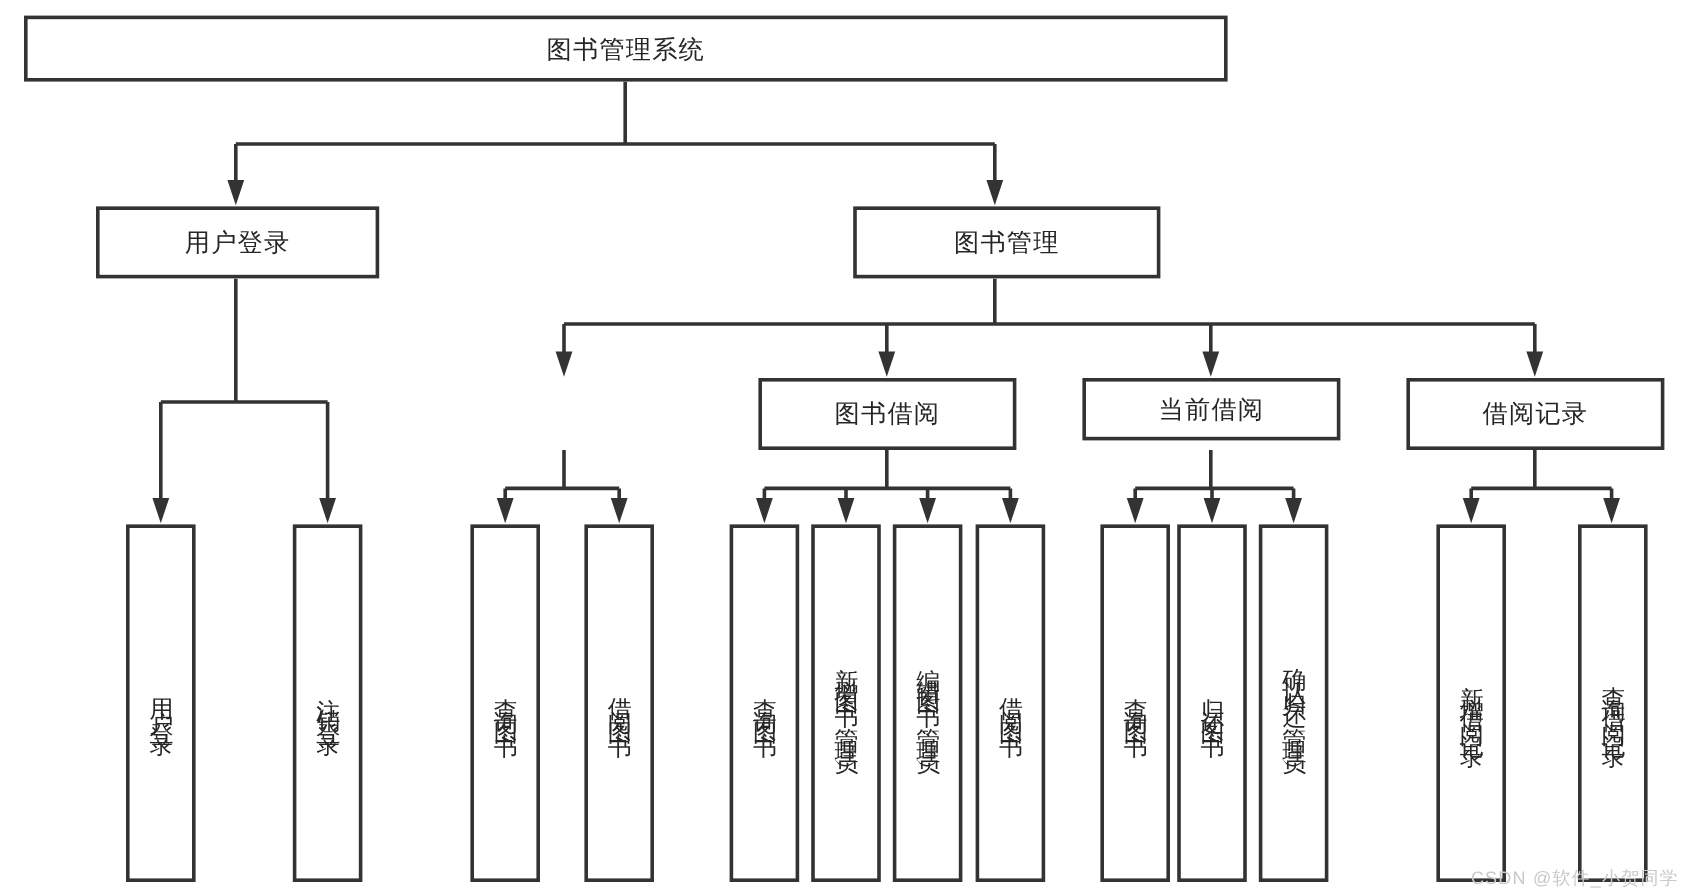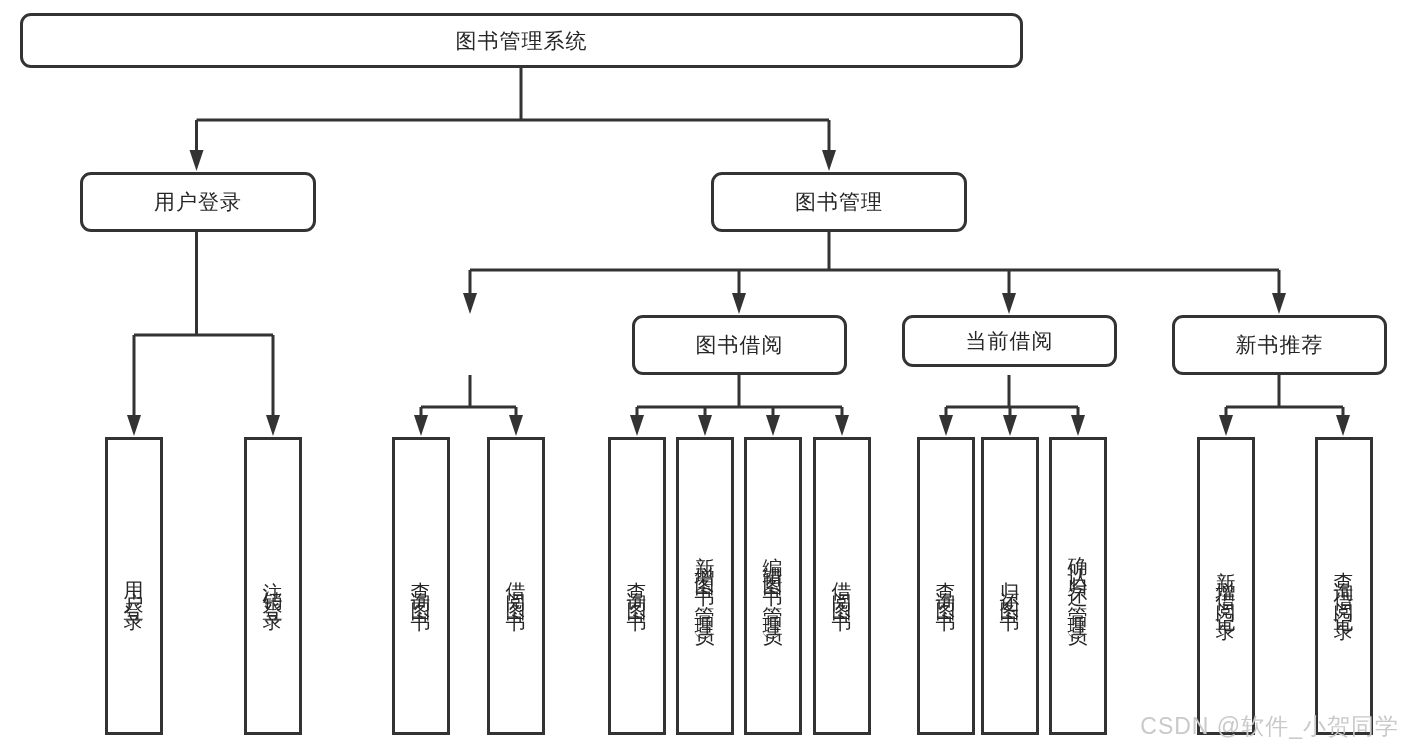--- a/index.html
+++ b/index.html
@@ -43,35 +43,34 @@
     background: #ffffff;
     color: var(--text, #262626);
   }
   .hbox {
     display: flex;
     align-items: center;
     justify-content: center;
     font-size: 21px;
     letter-spacing: 1px;
     white-space: nowrap;
-    border-radius: 11px;
   }
   .vbox {
     writing-mode: vertical-rl;
     text-orientation: mixed;
     font-size: 20px;
     letter-spacing: 10px;
     text-align: center;
     line-height: 52px;
   }
   .watermark {
     position: absolute;
     right: 6px;
     bottom: 5px;
-    font-size: 23px;
+    font-size: 15px;
     color: var(--watermark, #c9c9c9);
     letter-spacing: 1px;
     z-index: 20;
     white-space: nowrap;
   }
 </style>
 </head>
 <body>
 
 <div id="stage">
@@ -107,21 +106,21 @@
       <path d="M1336 415 L1350 415 L1343 436 Z" class="ah"></path>
     </svg>
 
   <div class="box hbox" style="left:20px;top:13px;width:1003px;height:55px">图书管理系统</div>
 
   <div class="box hbox" style="left:80px;top:172px;width:236px;height:60px">用户登录</div>
   <div class="box hbox" style="left:711px;top:172px;width:256px;height:60px">图书管理</div>
 
   <div class="box hbox" style="left:632px;top:315px;width:215px;height:60px">图书借阅</div>
   <div class="box hbox" style="left:902px;top:315px;width:215px;height:52px">当前借阅</div>
-  <div class="box hbox" style="left:1172px;top:315px;width:215px;height:60px">新书推荐</div>
+  <div class="box hbox" style="left:1172px;top:315px;width:215px;height:60px">借阅记录</div>
 
   <div class="box vbox" style="left:105px;top:437px;width:58px;height:298px">用户登录</div>
   <div class="box vbox" style="left:244px;top:437px;width:58px;height:298px">注销登录</div>
 
   <div class="box vbox" style="left:392px;top:437px;width:58px;height:298px">查询图书</div>
   <div class="box vbox" style="left:487px;top:437px;width:58px;height:298px">借阅图书</div>
 
   <div class="box vbox" style="left:608px;top:437px;width:58px;height:298px">查询图书</div>
   <div class="box vbox" style="left:676px;top:437px;width:58px;height:298px">新增图书（管理员）</div>
   <div class="box vbox" style="left:744px;top:437px;width:58px;height:298px">编辑图书（管理员）</div>

